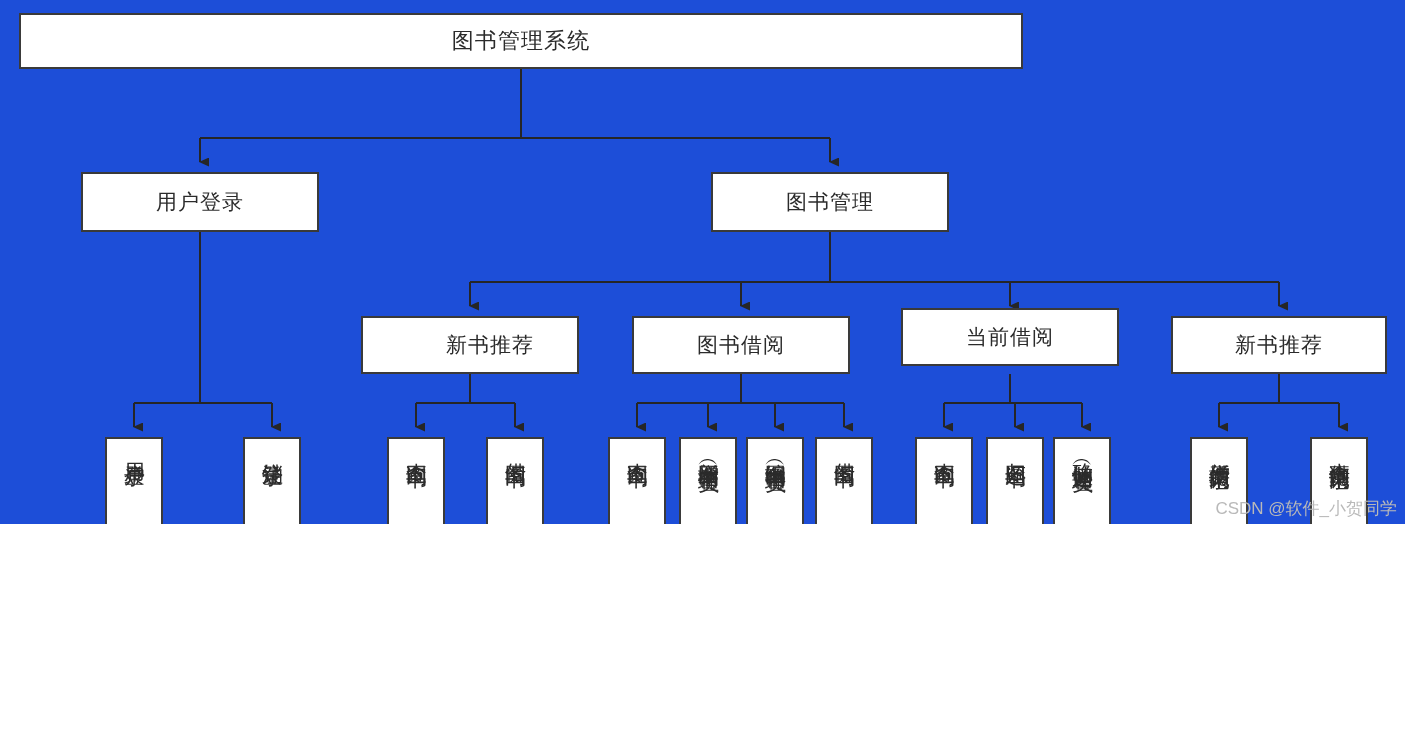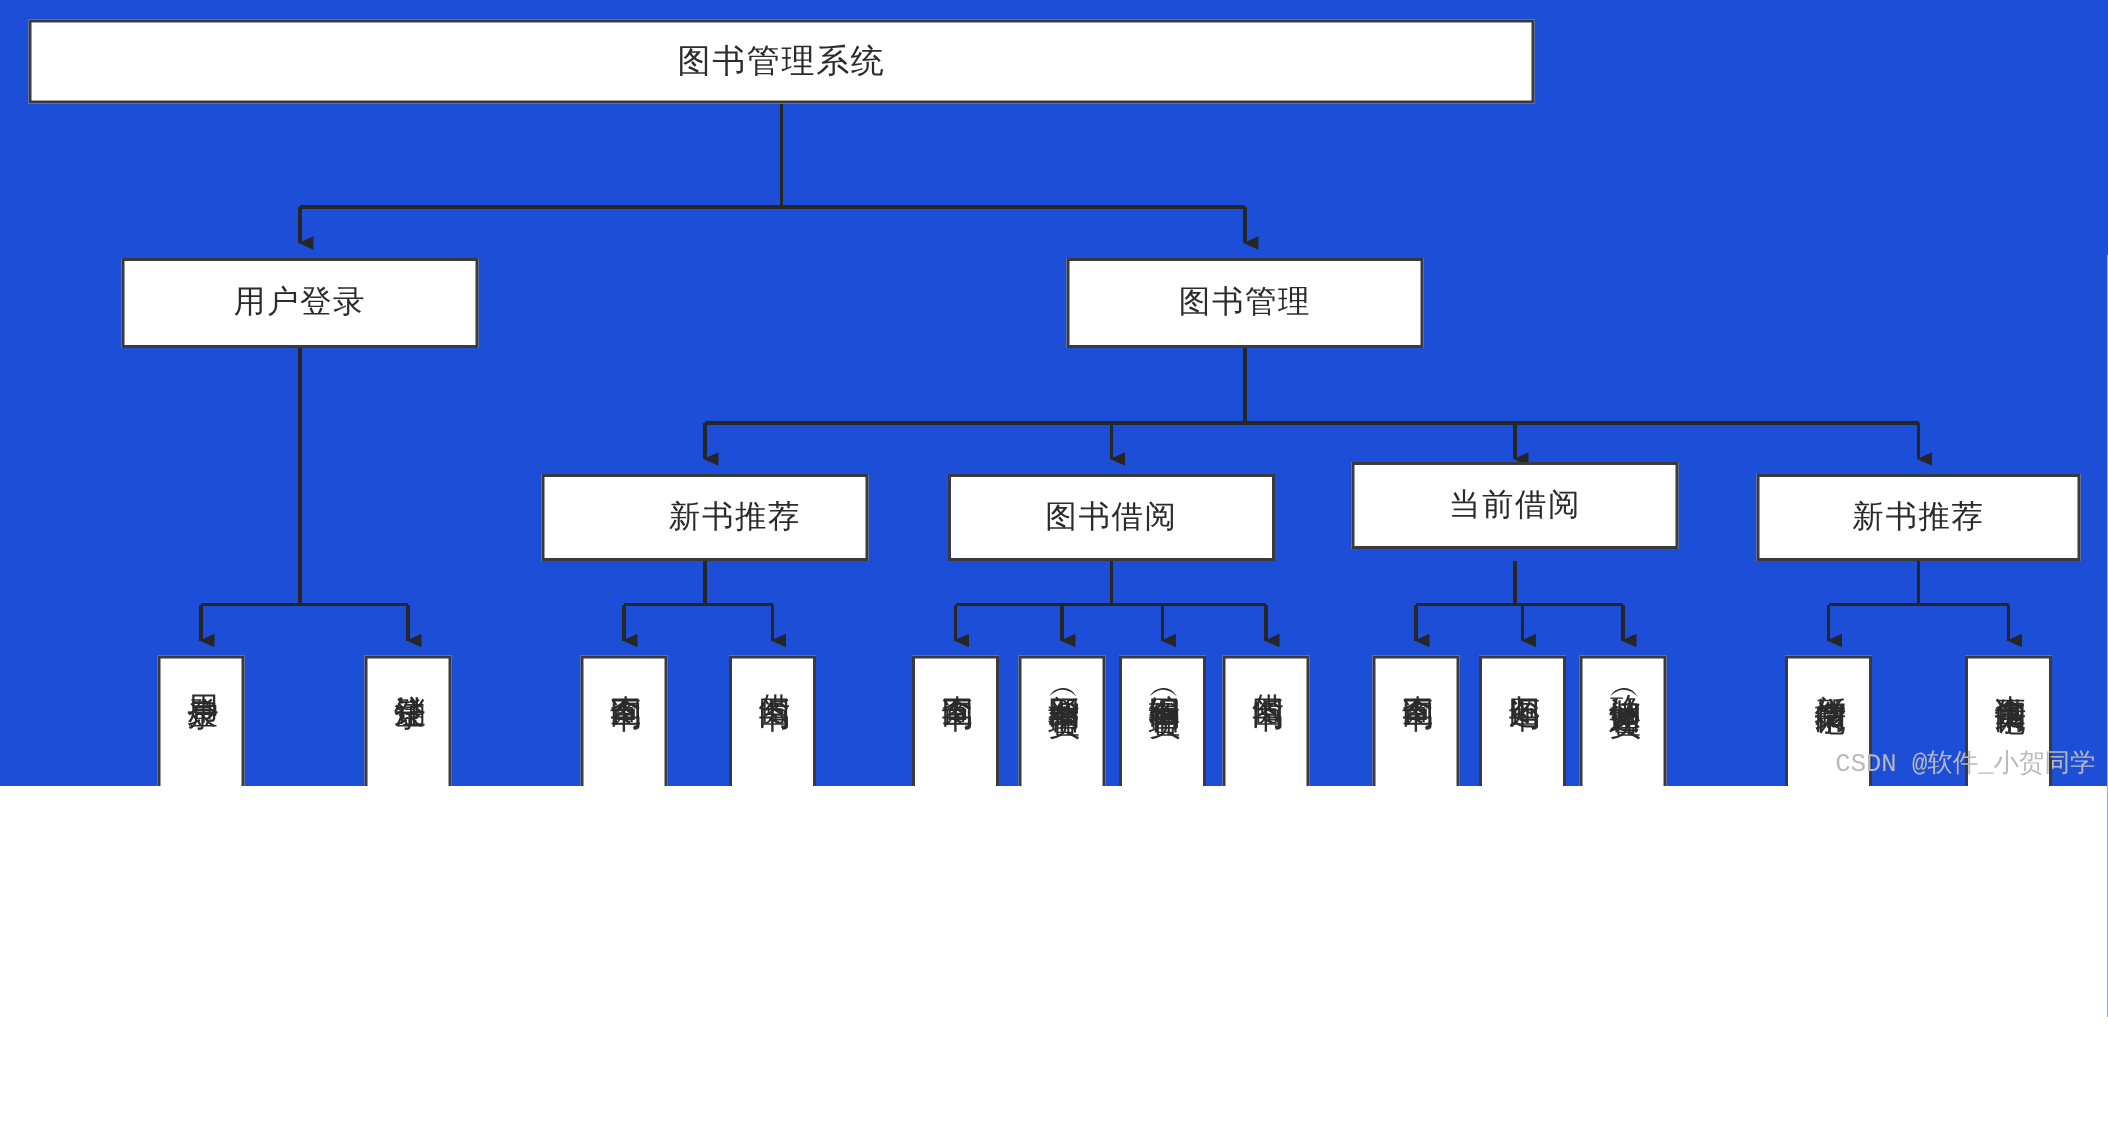--- a/index.html
+++ b/index.html
@@ -65,21 +65,21 @@
   }
   
   #watermark {
     position: absolute;
     right: 8px;
     bottom: 4px;
     font-size: 17px;
     color: #b9b9b9;
     white-space: nowrap;
     z-index: 5;
-    font-family: Liberation Mono, monospace;
+    font-family: Liberation Sans, sans-serif;
     text-align: center;
   }
 </style>
 </head>
 <body>
 
 <div id="canvas">
 
   <svg id="wires" viewBox="0 0 1405 747" xmlns="http://www.w3.org/2000/svg">
     <defs>

